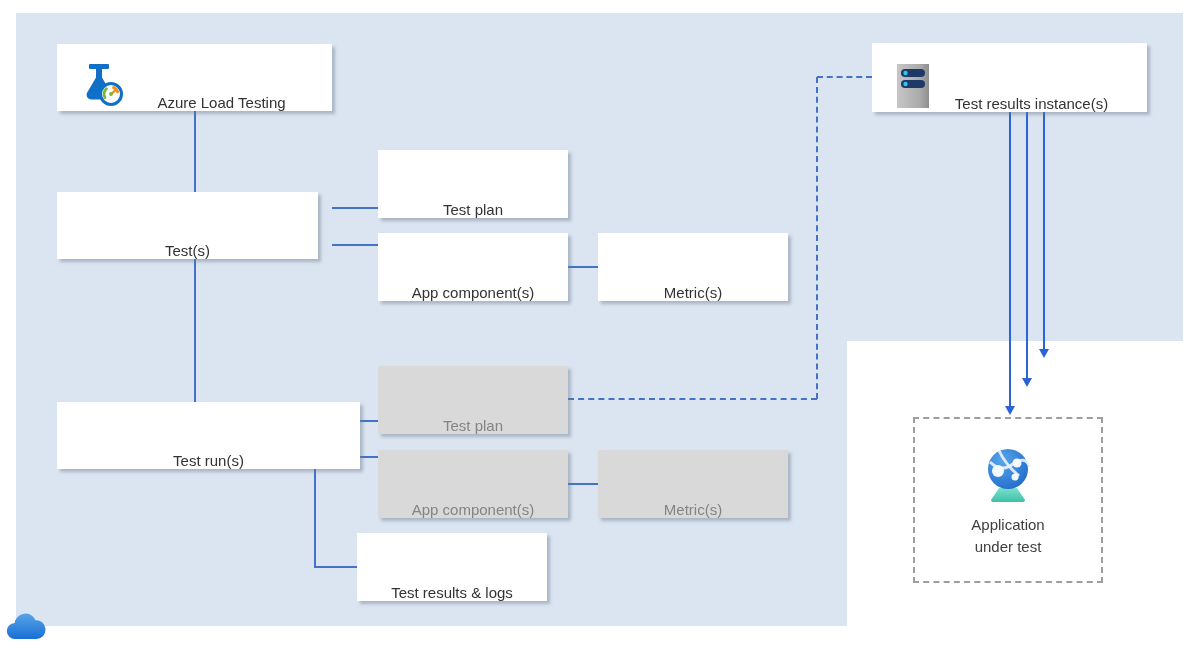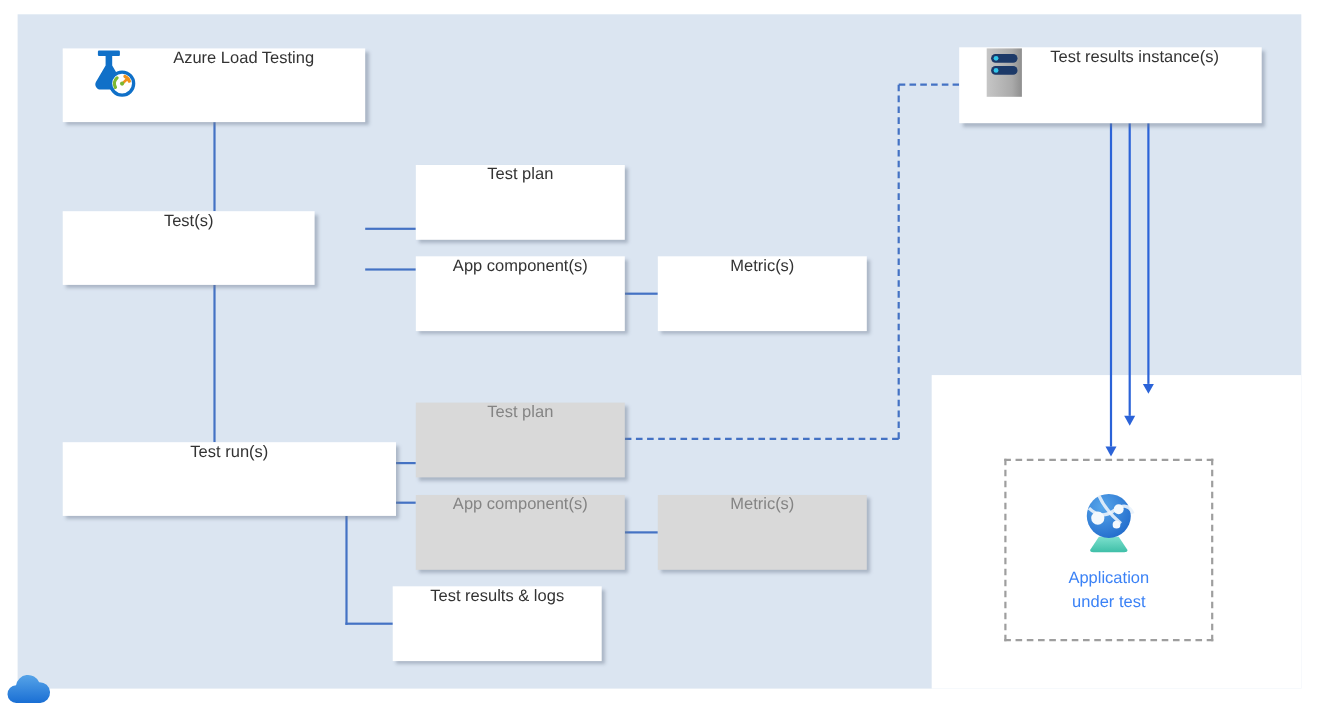--- a/index.html
+++ b/index.html
@@ -19,35 +19,35 @@
   .arrow { position:absolute; width:2px; background:#2b63d8; z-index:1; }
   .arrow::after {
     content:""; position:absolute; left:-4px; bottom:-9px;
     border-left:5px solid transparent; border-right:5px solid transparent;
     border-top:9px solid #2b63d8;
   }
 
   .node {
     position:absolute; background:#ffffff; z-index:2;
     box-shadow:3px 3px 3px rgba(110,124,144,0.45);
-    display:flex; align-items:flex-start; justify-content:center;
+    display:flex; align-items:flex-end; justify-content:center;
     font-size:15px; color:#333333; box-sizing:border-box;
   }
   .node.gray { background:#d9d9d9; color:#848484; }
   .node.icon-node { justify-content:flex-start; padding-left:24px; }
   .node.icon-node .label { flex:1; text-align:center; padding-right:14px; }
 
   .boundary {
     position:absolute; left:913px; top:417px; width:190px; height:166px;
     border:2px dashed #9e9e9e; box-sizing:border-box; z-index:2;
     display:flex; flex-direction:column; align-items:center; justify-content:center;
     background:transparent;
   }
   .boundary .label {
-    width:110px; text-align:center; font-size:15px; color:#3b82f6; line-height:1.45; margin-top:4px;
+    width:110px; text-align:center; font-size:15px; color:#404040; line-height:1.45; margin-top:4px;
   }
   .corner-cloud { position:absolute; left:6px; top:611px; z-index:3; }
 </style>
 </head>
 <body>
 
 <div class="canvas">
 
   <div class="bg-service"></div>
   <div class="bg-notch"></div>
@@ -81,21 +81,21 @@
           <path d="M -6.1 3.4 A 7 7 0 0 1 -4.6 -5.2" fill="none" stroke="#7db832" stroke-width="3" stroke-linecap="round"></path>
           <path d="M 2.6 -6.5 A 7 7 0 0 1 6.6 -2.2" fill="none" stroke="#f0921e" stroke-width="3" stroke-linecap="round"></path>
           <line x1="0" y1="0.3" x2="4.6" y2="-4.2" stroke="#f0921e" stroke-width="2.4" stroke-linecap="round"></line>
           <circle r="1.9" fill="#7db832"></circle>
         </g>
       </svg>
     </span>
     <span class="label">Azure Load Testing</span>
   </div>
 
-  <div class="node" style="left:57px; top:192px; width:229px; height:67px;">
+  <div class="node" style="left:57px; top:192px; width:261px; height:67px;">
     <span class="label">Test(s)</span>
   </div>
   <div class="node" style="left:57px; top:402px; width:303px; height:67px;">
     <span class="label">Test run(s)</span>
   </div>
 
   <div class="node" style="left:378px; top:150px; width:190px; height:68px;">
     <span class="label">Test plan</span>
   </div>
   <div class="node" style="left:378px; top:233px; width:190px; height:68px;">

